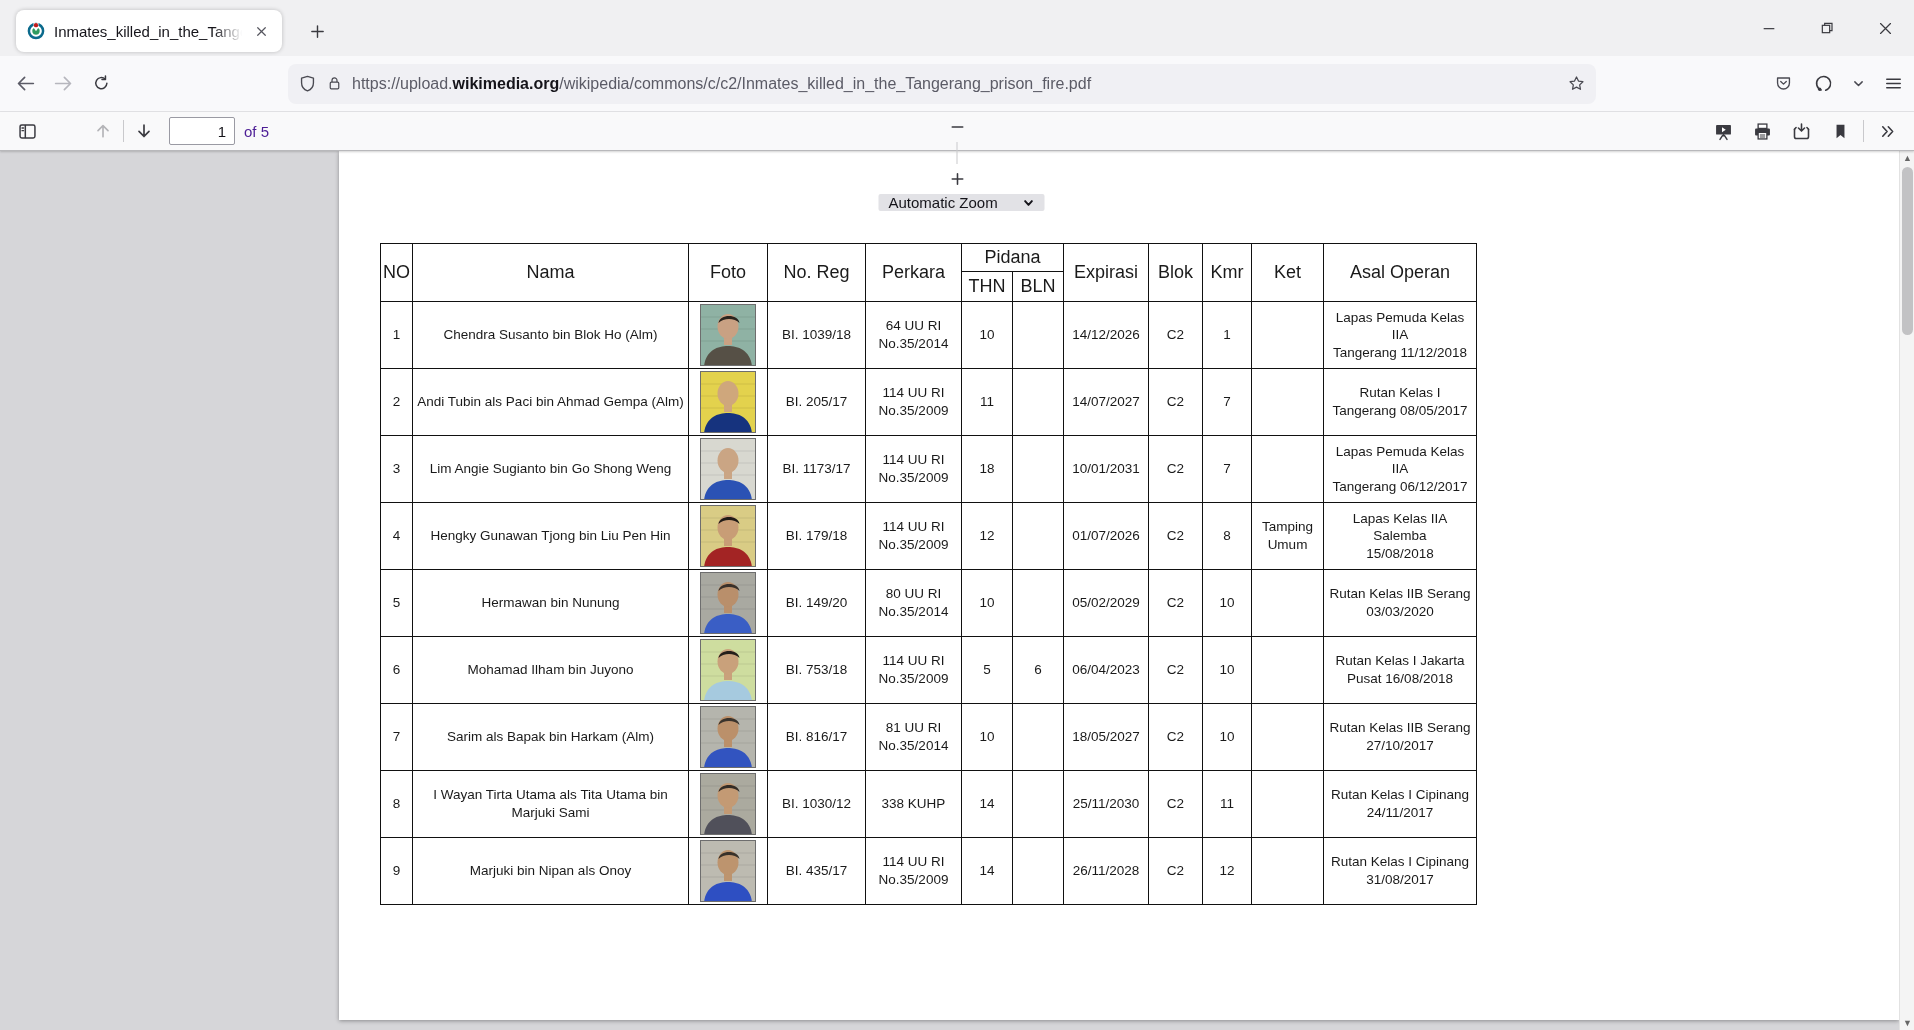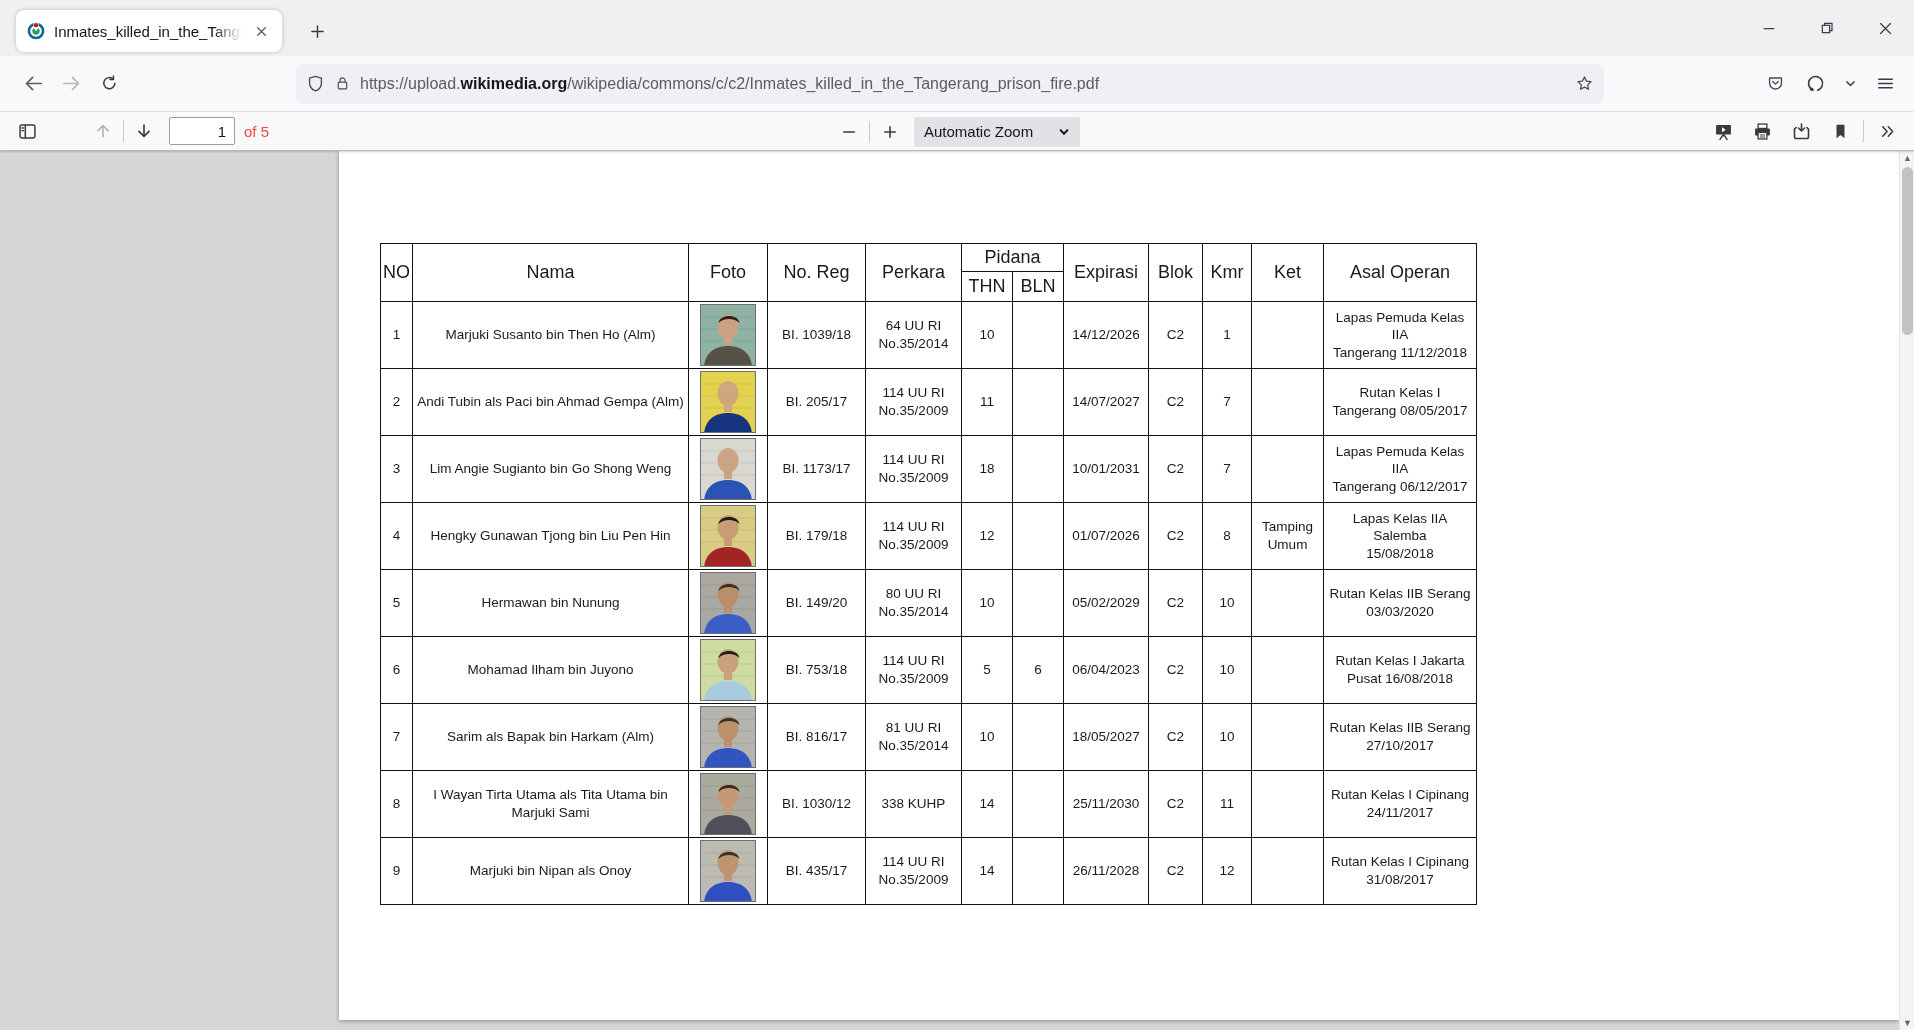--- a/index.html
+++ b/index.html
@@ -12,37 +12,37 @@
          box-shadow:0 0 4px rgba(0,0,0,0.22); display:flex; align-items:center; padding:0 10px; gap:8px; }
   .tab-title { font-size:15px; color:#15141a; white-space:nowrap; overflow:hidden; flex:1;
                -webkit-mask-image:linear-gradient(90deg,#000 85%,transparent); mask-image:linear-gradient(90deg,#000 85%,transparent); }
   .tab-close { width:22px; height:22px; display:flex; align-items:center; justify-content:center; border-radius:4px; color:#55555e; flex:none; cursor:default; }
   .newtab-btn { position:absolute; left:300px; top:14px; width:34px; height:34px; display:flex; align-items:center; justify-content:center; color:#3a3a40; border-radius:6px; }
   .win-controls { position:absolute; right:0; top:0; height:56px; display:flex; align-items:center; }
   .win-btn { width:58px; height:48px; display:flex; align-items:center; justify-content:center; color:#3a3a40; }
 
   
   .navbar { position:absolute; left:0; top:56px; width:100%; height:56px; background:#f9f9fb; border-bottom:1px solid #e3e3e6;
-            display:flex; align-items:center; padding:0 14px; }
+            display:flex; align-items:center; padding:0 6px; }
   .nav-btn { width:38px; height:38px; display:flex; align-items:center; justify-content:center; border-radius:6px; flex:none; }
   .urlbar { margin-left:168px; width:1308px; height:40px; background:#f0f0f4; border-radius:8px; display:flex; align-items:center; padding:0 10px; gap:9px; flex:none; }
   .url-text { flex:1; font-size:16px; color:#5b5b66; white-space:nowrap; overflow:hidden; }
   .url-text b { color:#15141a; font-weight:bold; }
   .nav-right { margin-left:auto; display:flex; align-items:center; gap:10px; }
   .nav-right .nav-btn { width:30px; }
 
   
   .pdfbar { position:absolute; left:0; top:112px; width:100%; height:39px; background:#f9f9fa; border-bottom:1px solid #b8b8bb;
             box-shadow:0 1px 2px rgba(0,0,0,0.18); display:flex; align-items:center; padding:0 12px; z-index:5; }
   .tool-btn { width:30px; height:30px; display:flex; align-items:center; justify-content:center; border-radius:4px; color:#3a3a40; flex:none; }
   .vdiv { width:1px; height:22px; background:#c9c9cc; margin:0 5px; flex:none; }
   .page-input { width:66px; height:28px; border:1px solid #9a9aa3; border-radius:2px; background:#fff; font-size:15px;
                 font-family:"Liberation Sans",sans-serif; text-align:right; padding:0 8px; color:#15141a; }
-  .page-of { font-size:15px; color:#ef4444; margin-left:9px; }
-  .zoom-group { position:absolute; left:50%; top:0; height:39px; transform:translateX(-50%); display:flex; align-items:center; }
+  .page-of { font-size:15px; color:#4c1d95; margin-left:9px; }
+  .zoom-group { position:absolute; left:50%; top:0; height:39px; transform:translateX(-50%); display:flex; align-items:center;flex-direction:column; }
   .zoom-select { width:166px; height:30px; margin-left:9px; background:#e2e2e6; border-radius:2px; display:flex; align-items:center;
                  padding:0 10px; font-size:15px; color:#15141a; justify-content:space-between; }
   .pdf-right { margin-left:auto; display:flex; align-items:center; }
 
   
   .content { position:absolute; left:0; top:151px; width:1914px; height:879px; background:#d6d6d9; }
   .pdf-page { position:absolute; left:339px; top:0; width:1560px; height:869px; background:#ffffff; box-shadow:0 1px 4px rgba(0,0,0,0.35); }
 
   .scrollbar { position:absolute; right:0; top:0; width:15px; height:879px; background:#f4f4f4; border-left:1px solid #e2e2e2; }
   .sb-arrow { position:absolute; left:0; width:15px; height:14px; display:flex; align-items:center; justify-content:center; color:#666; font-size:9px; }
@@ -283,21 +283,21 @@
             <th rowspan="2">Asal Operan</th>
           </tr>
           <tr>
             <th class="h-sub">THN</th>
             <th class="h-sub">BLN</th>
           </tr>
         </thead>
         <tbody>
             <tr>
               <td class="col-no">1</td>
-              <td class="col-nama">Marjuki Susanto bin Then Ho (Alm)</td>
+              <td class="col-nama">Chendra Susanto bin Blok Ho (Alm)</td>
               <td class="col-photo">
                 <div class="photo">
                   <svg viewBox="0 0 56 62" width="56" height="62">
                     <rect width="56" height="62" fill="#8fb2a4"></rect>
                     <g stroke="rgba(0,0,0,0.09)" stroke-width="1">
                       <line x1="0" y1="13" x2="56" y2="13"></line>
                       <line x1="0" y1="25" x2="56" y2="25"></line>
                       <line x1="0" y1="37" x2="56" y2="37"></line>
                     </g>
                     <rect x="24" y="31" width="8" height="10" fill="#c9a183"></rect>

